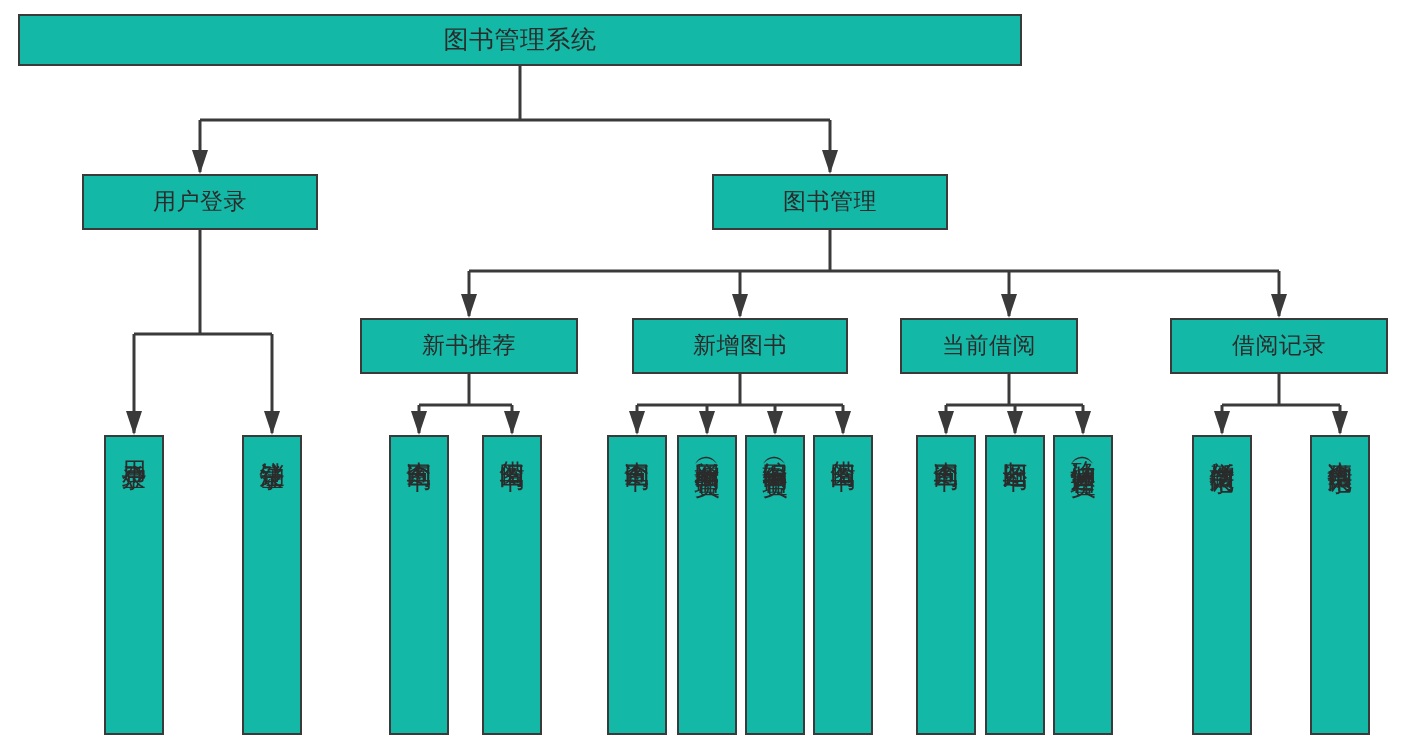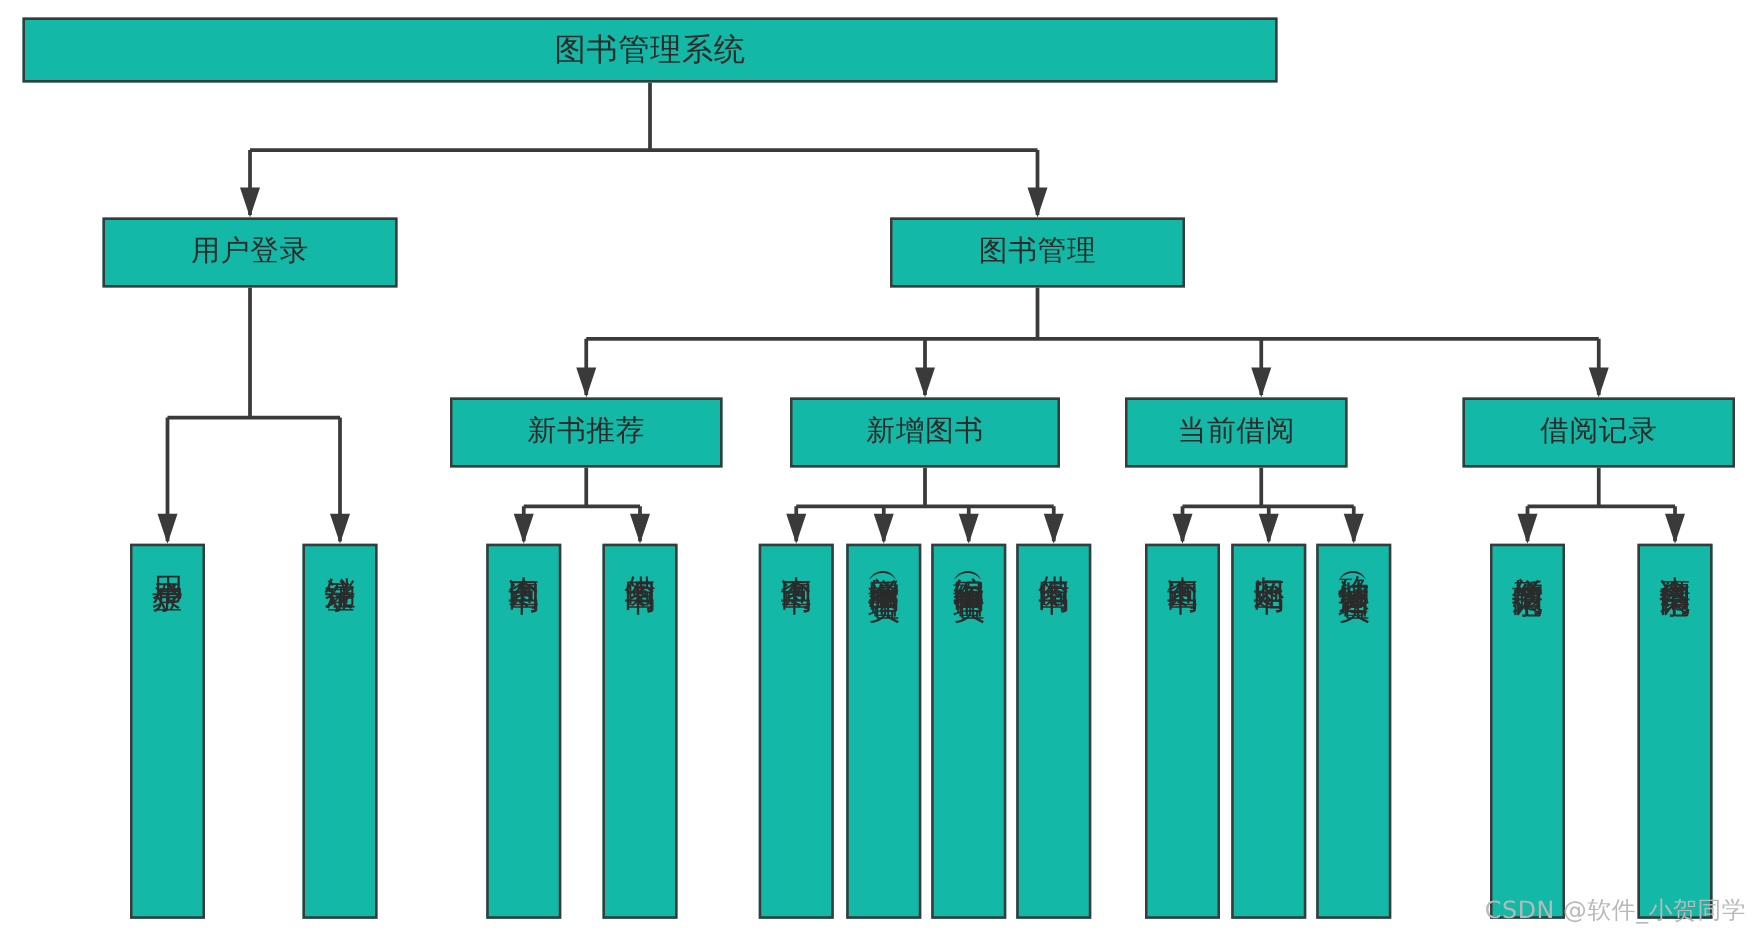--- a/index.html
+++ b/index.html
@@ -189,14 +189,13 @@
       <div class="node-box vertical" style="left: 1053px; top: 435px; width: 60px; height: 300px; border-color: rgb(58, 58, 58);">
         <span class="node-label" style="color: rgb(43, 43, 43);">确认归还（管理员）</span>
       </div>
       <div class="node-box vertical" style="left: 1192px; top: 435px; width: 60px; height: 300px; border-color: rgb(58, 58, 58);">
         <span class="node-label" style="color: rgb(43, 43, 43);">新增借阅记录</span>
       </div>
       <div class="node-box vertical" style="left: 1310px; top: 435px; width: 60px; height: 300px; border-color: rgb(58, 58, 58);">
         <span class="node-label" style="color: rgb(43, 43, 43);">查询借阅记录</span>
       </div>
     </div>
-  <div id="watermark">CSDN @软件_小贺同学</div>
 </div>
 
 </body></html>

